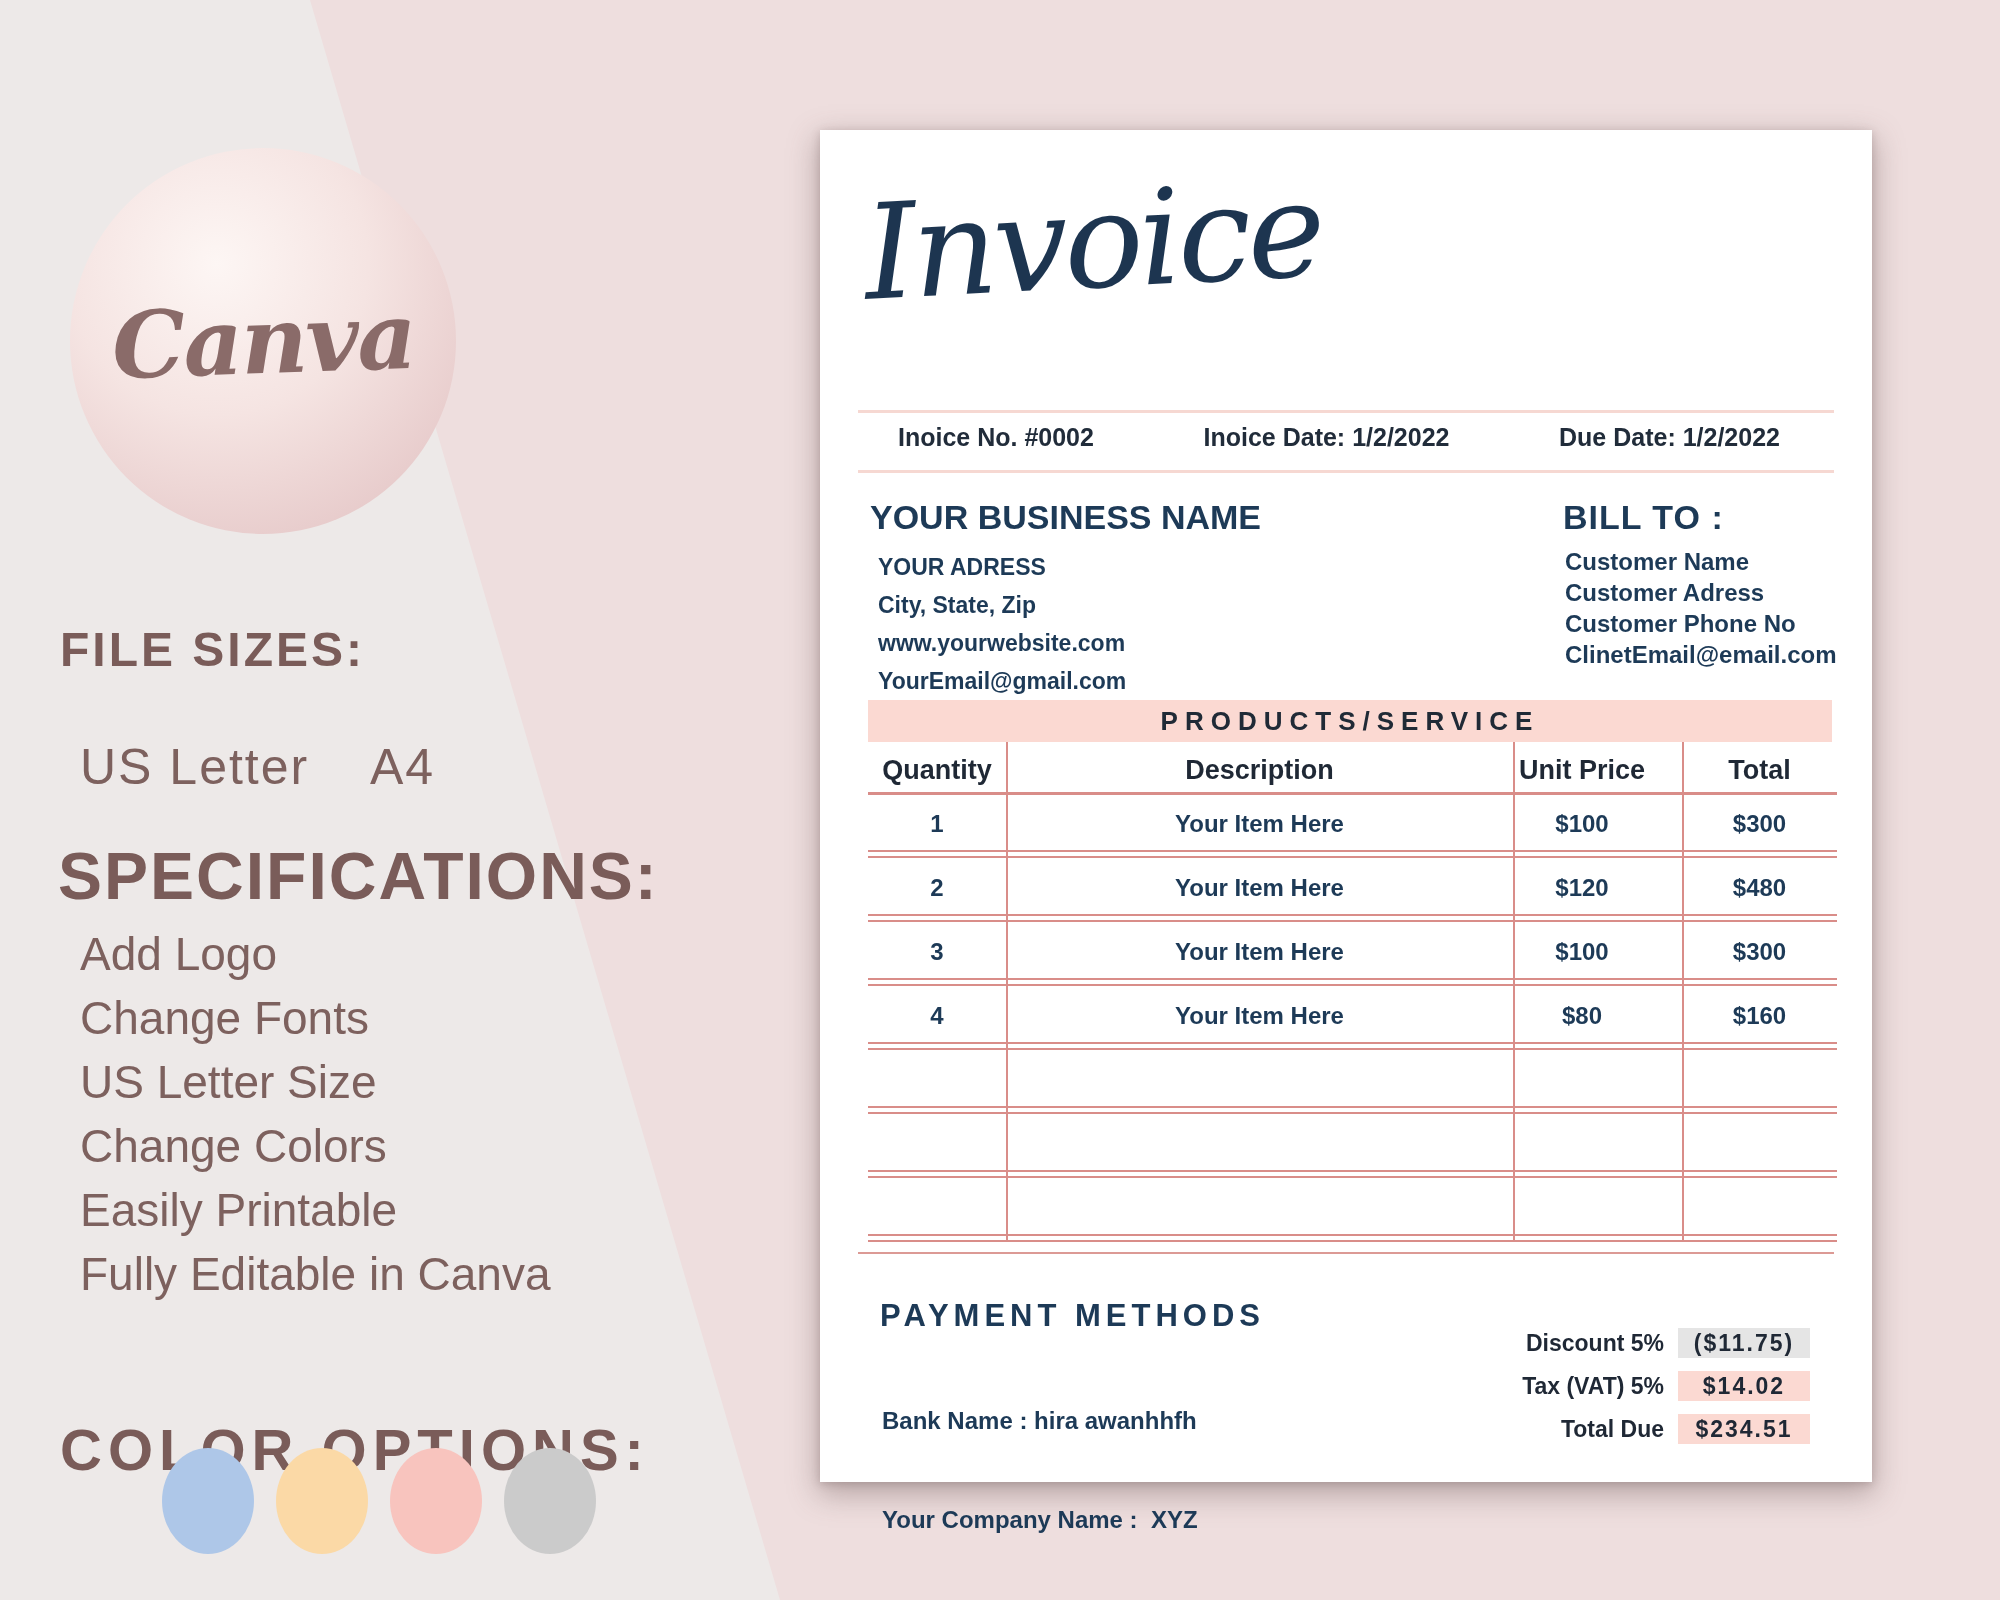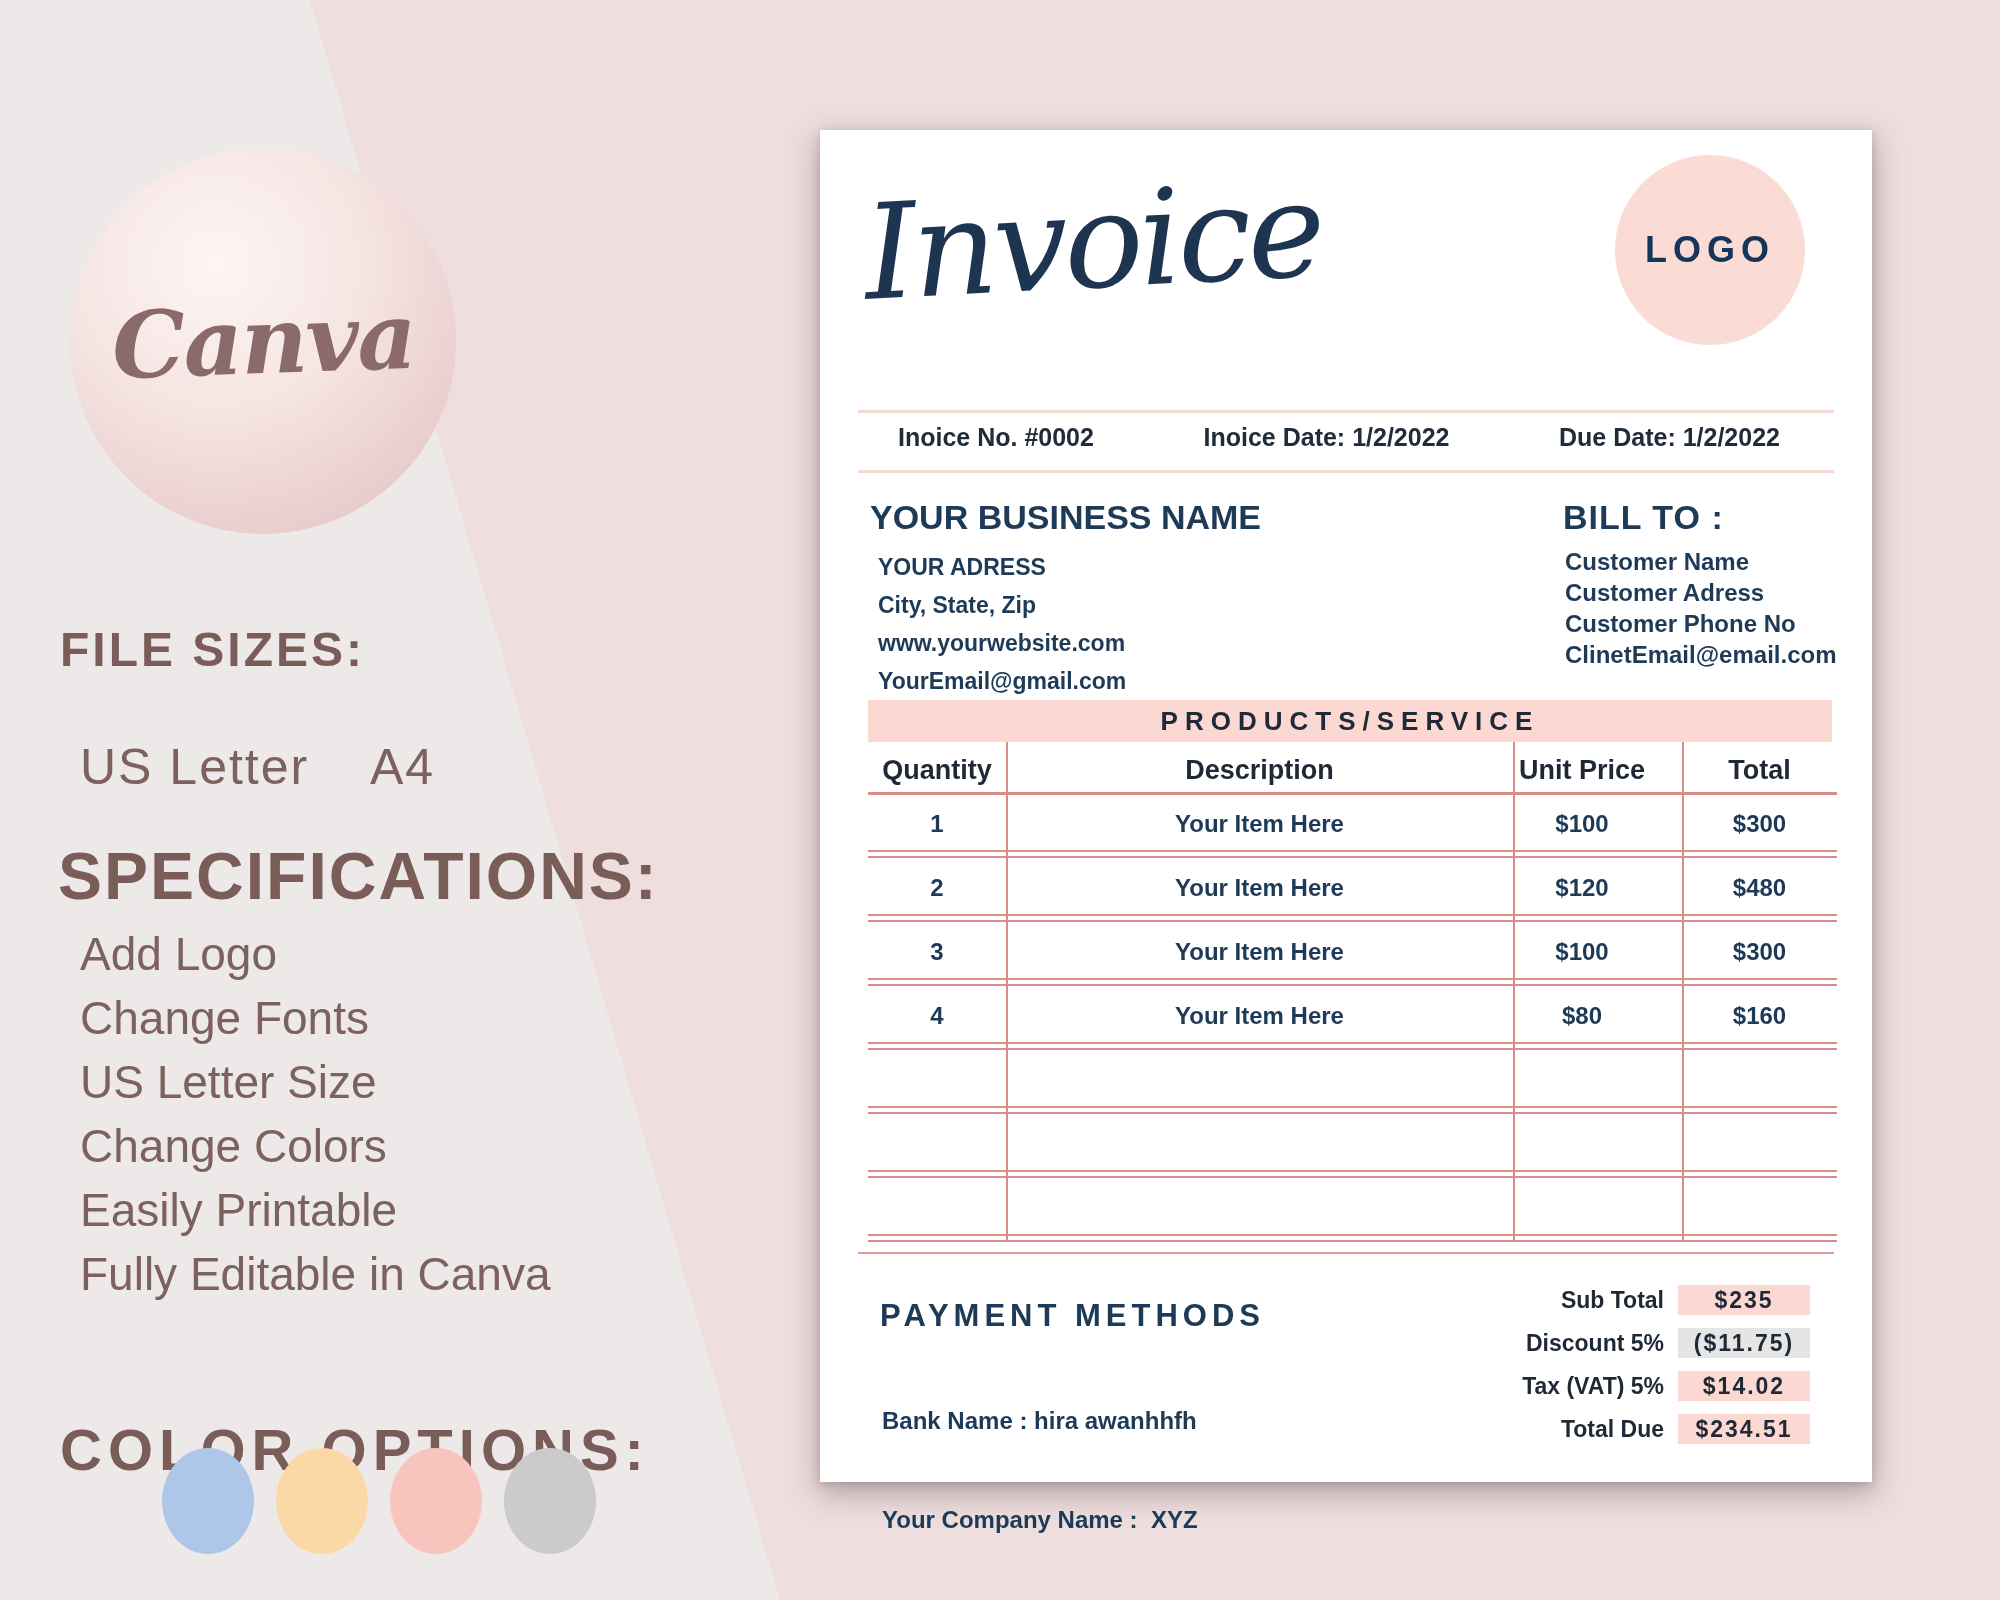--- a/index.html
+++ b/index.html
@@ -108,23 +108,20 @@
   <div class="swatch-row">
     <div class="swatch" style="background-color: rgb(174, 199, 232);"></div>
     <div class="swatch" style="background-color: rgb(251, 217, 166);"></div>
     <div class="swatch" style="background-color: rgb(248, 196, 190);"></div>
     <div class="swatch" style="background-color: rgb(203, 203, 203);"></div>
   </div>
 
   <div class="page">
     <div class="script-title">Invoice</div>
 
-    <div class="logo-circle" style="background-color: rgb(251, 220, 212);">
-      <span class="logo-text">LOGO</span>
-    </div>
 
     <div class="soft-line" style="top:280px;"></div>
     <div class="meta-row">
       <span>Inoice No. #0002</span>
       <span>Inoice Date: 1/2/2022</span>
       <span>Due Date: 1/2/2022</span>
     </div>
     <div class="soft-line" style="top:340px;"></div>
 
     <div class="biz-name">YOUR BUSINESS NAME</div>
@@ -191,24 +188,20 @@
     <div class="cell col-t r3">$160</div>
 
     <div class="pay-head">PAYMENT METHODS</div>
     <div class="pay-lines">
       <div>Bank Name : hira awanhhfh</div>
       <div>Your Company Name :  XYZ</div>
       
       
     </div>
 
-    <div class="trow t0">
-      <span class="tlabel">Sub Total</span>
-      <span class="tpill" style="background-color: rgb(251, 217, 210);">$235</span>
-    </div>
     <div class="trow t1">
       <span class="tlabel">Discount 5%</span>
       <span class="tpill" style="background-color: #e5e5e5;">($11.75)</span>
     </div>
     <div class="trow t2">
       <span class="tlabel">Tax (VAT) 5%</span>
       <span class="tpill" style="background-color: rgb(251, 217, 210);">$14.02</span>
     </div>
     <div class="trow t3">
       <span class="tlabel">Total Due</span>

